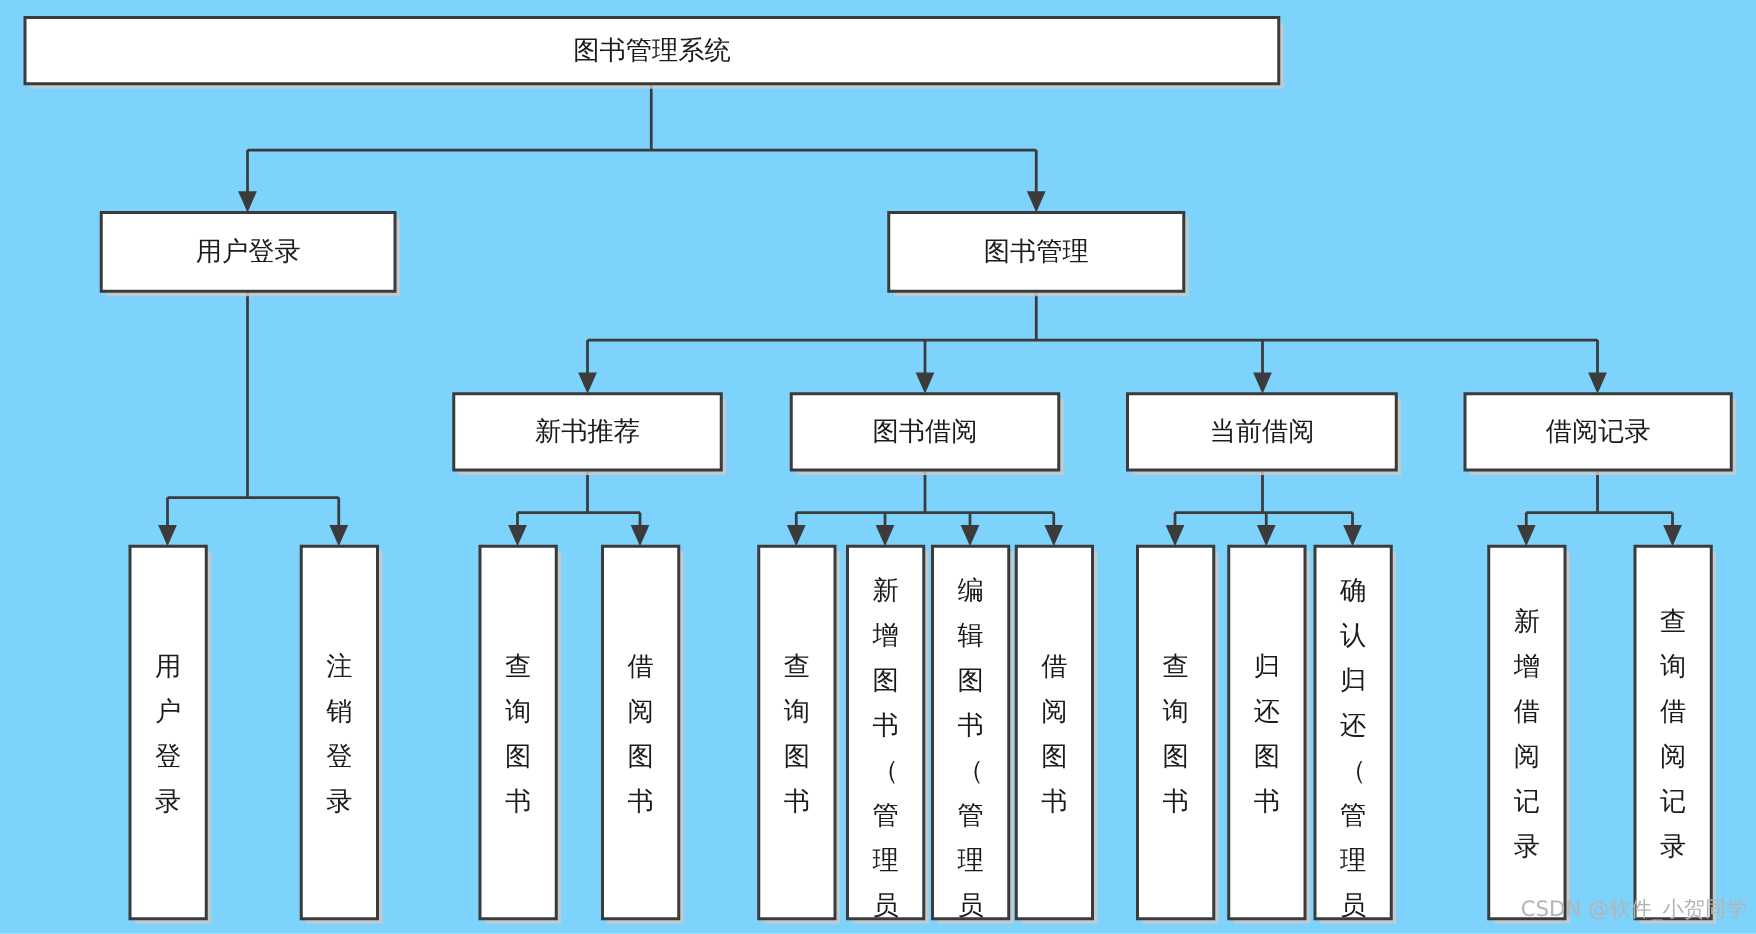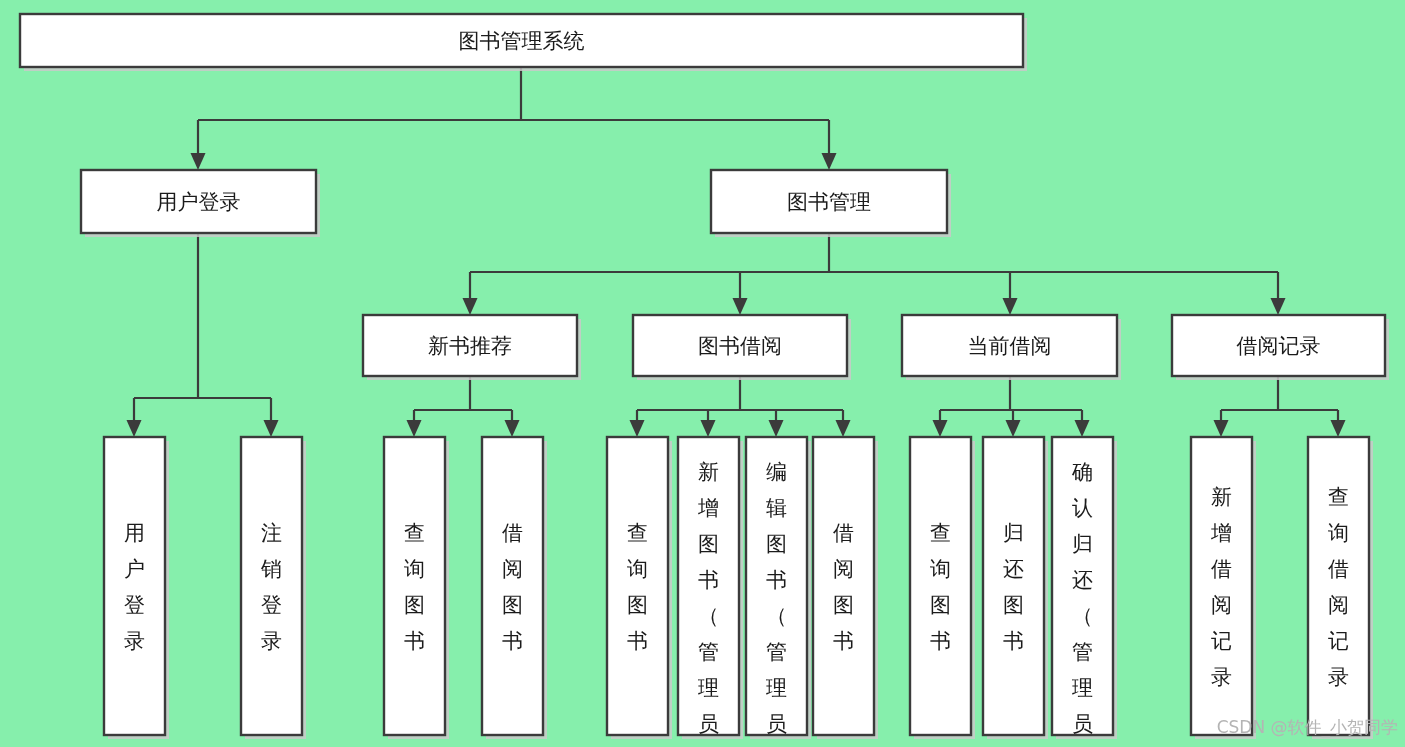--- a/index.html
+++ b/index.html
@@ -12,21 +12,21 @@
     width: 1405px;
     height: 747px;
     font-family: "DejaVu Sans", "Liberation Sans", sans-serif;
     overflow: hidden;
     position: relative;
   }
   #diagram-root {
     position: relative;
     width: 1405px;
     height: 747px;
-    background: #86efac;
+    background: #7dd3fc;
   }
   svg.diagram-canvas {
     position: absolute;
     top: 0;
     left: 0;
     width: 1405px;
     height: 747px;
     display: block;
   }
   .node-box {

